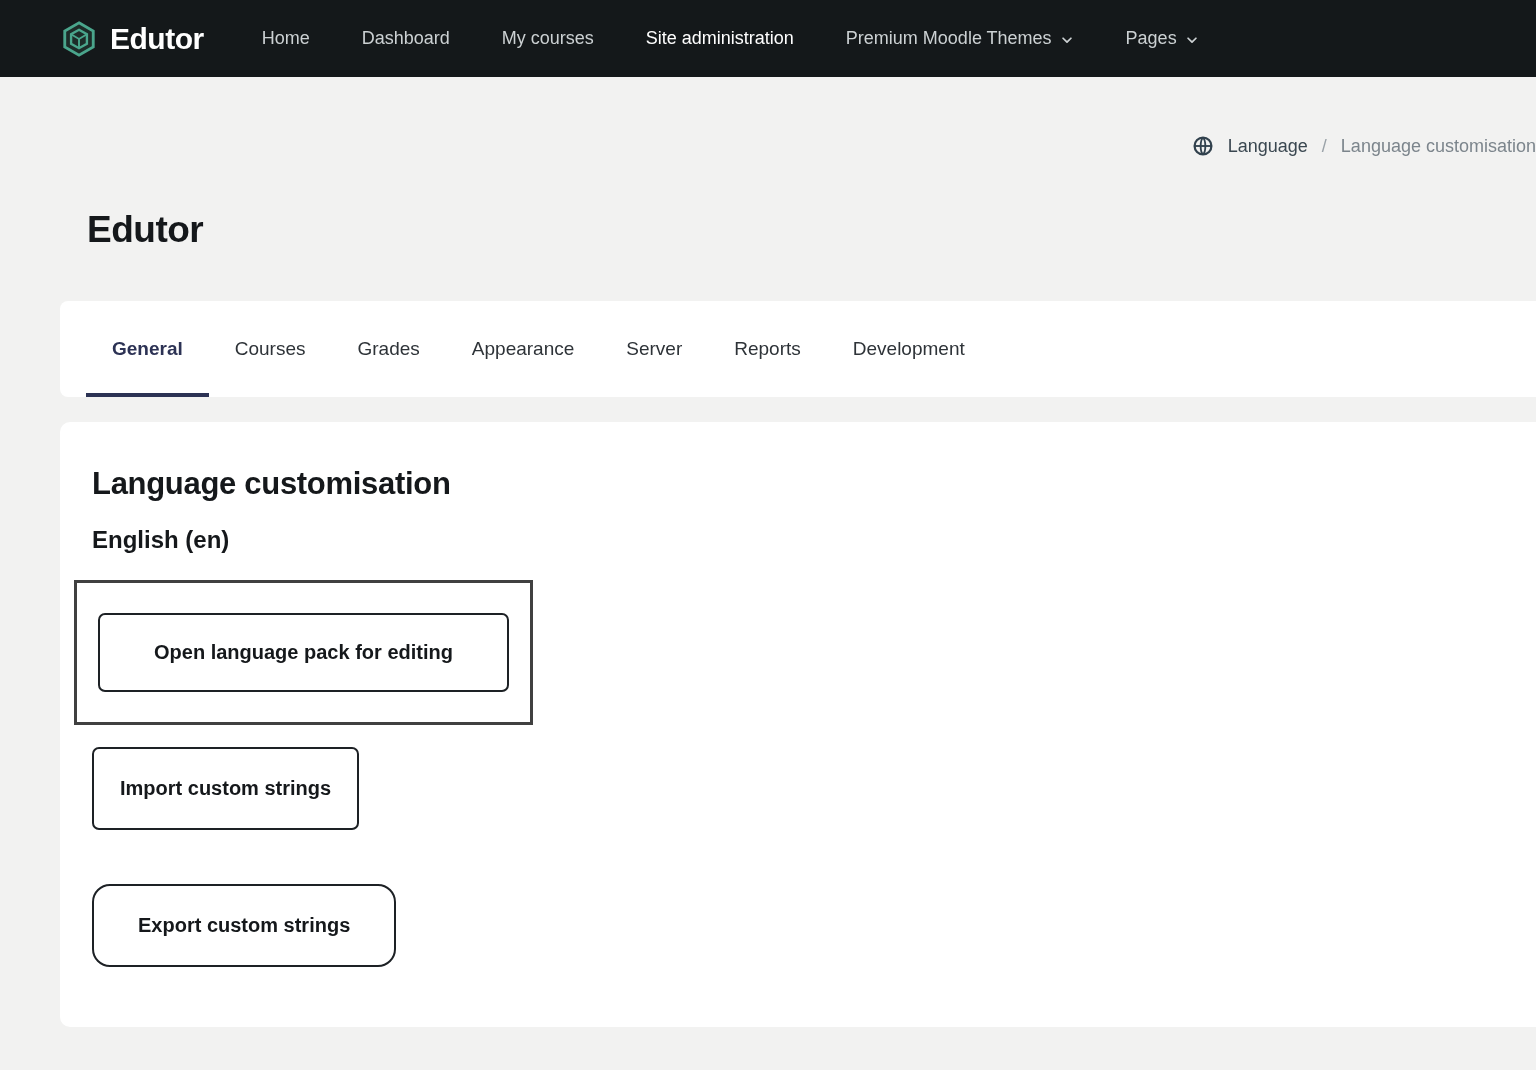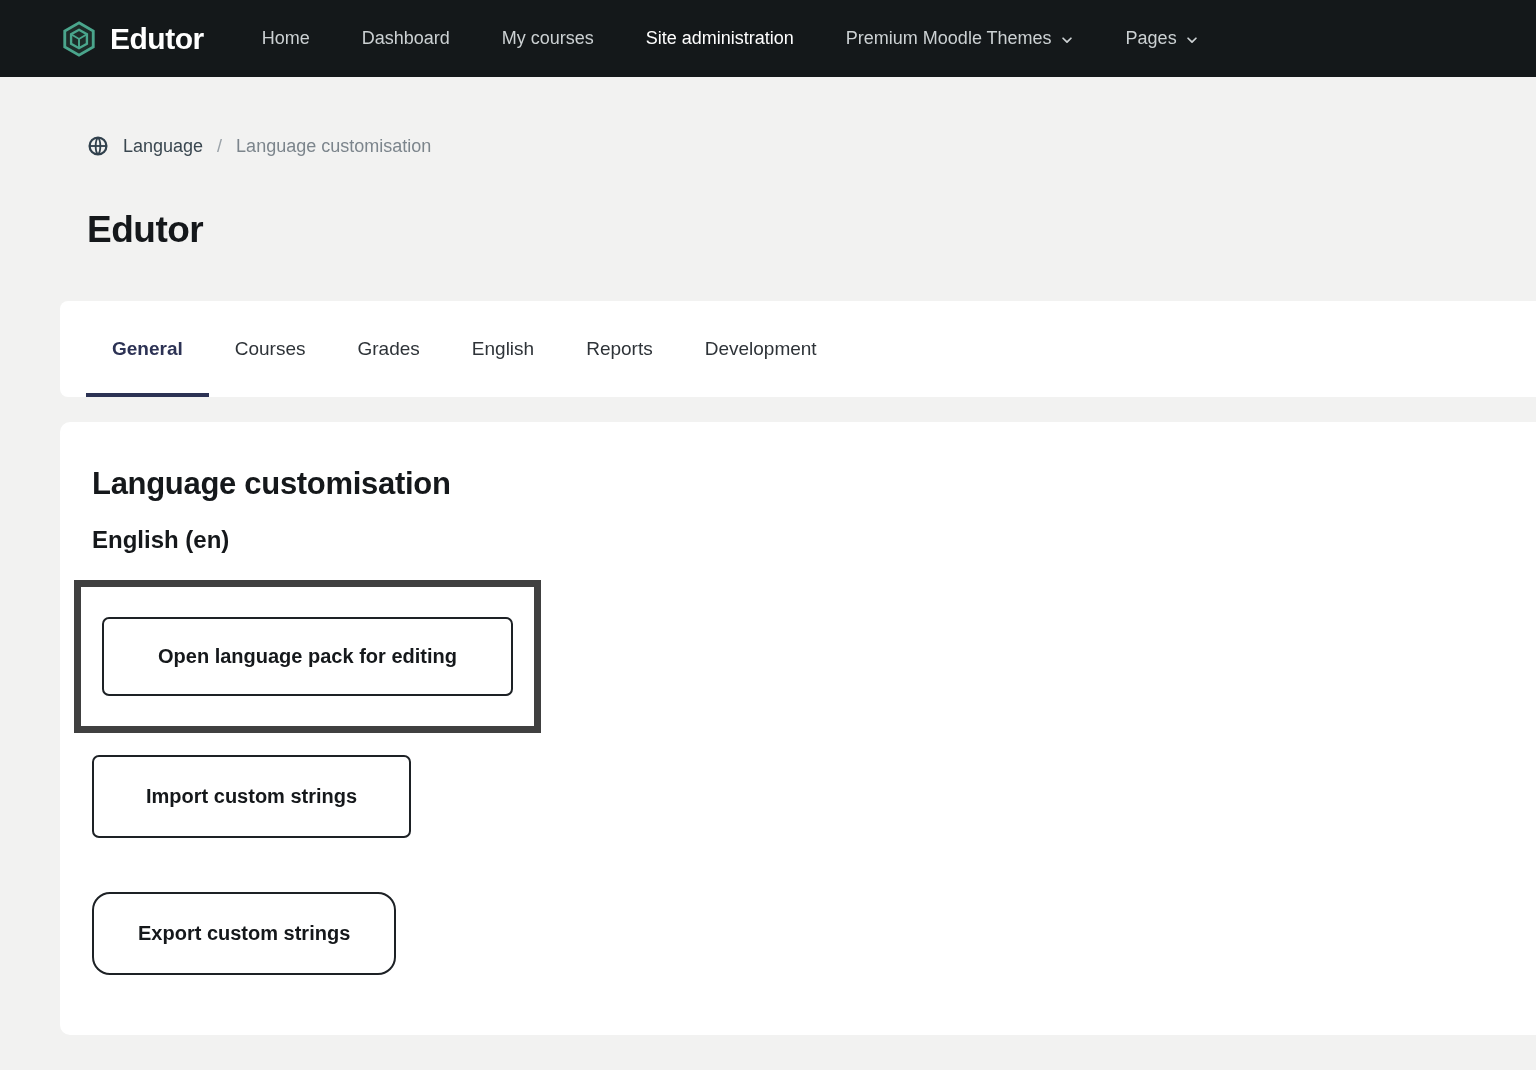--- a/index.html
+++ b/index.html
@@ -51,20 +51,21 @@
   .nav-item.active { color: #ffffff; font-weight: 400; }
   .nav-item .chev { display: flex; align-items: center; margin-top: 2px; }
 
   
   .breadcrumb {
     display: flex;
     align-items: center;
     gap: 14px;
     margin: 58px 0 0 87px;
     font-size: 18px;
+    justify-content: flex-end;
   }
   .breadcrumb .crumb-first { color: #3a4750; }
   .breadcrumb .crumb-sep { color: #9aa2a8; }
   .breadcrumb .crumb-last { color: #7c858c; }
   .breadcrumb .globe { display: flex; align-items: center; }
 
   
   .page-title {
     margin: 52px 0 0 87px;
     font-size: 37px;
@@ -129,27 +130,27 @@
     font-size: 20px;
     font-weight: 700;
     color: #15181b;
     padding: 26px 54px;
     cursor: pointer;
     white-space: nowrap;
   }
 
   .highlight-box {
     display: inline-block;
-    border: 7px solid #404040;
+    border: 3px solid #404040;
     padding: 30px 21px;
     margin: 26px 0 0 -18px;
     background: transparent;
   }
 
-  .btn-import { margin-top: 22px; padding: 28px 52px; }
+  .btn-import { margin-top: 22px; padding: 28px 26px; }
   .btn-export { margin-top: 54px; padding: 28px 44px; border-radius: 18px; }
 </style>
 </head>
 <body>
 
 <header class="navbar">
   <div class="logo">
     <span style="display:flex;">
       <svg width="38" height="38" viewBox="0 0 24 24" fill="none">
         <path d="M12 1.8 L21 7 V17 L12 22.2 L3 17 V7 Z" stroke="#4aa58c" stroke-width="1.8" fill="#1d2b28"></path>
@@ -203,21 +204,22 @@
   <span class="crumb-sep">/</span>
   <span class="crumb-last">Language customisation</span>
 </div>
 
 <h1 class="page-title">Edutor</h1>
 
 <div class="tabstrip">
   <div class="tab active">General</div>
   <div class="tab">Courses</div>
   <div class="tab">Grades</div>
-  <div class="tab">English</div>
+  <div class="tab">Appearance</div>
+  <div class="tab">Server</div>
   <div class="tab">Reports</div>
   <div class="tab">Development</div>
 </div>
 
 <main class="card">
   <h2 class="card-heading">Language customisation</h2>
   <h3 class="card-subheading">English (en)</h3>
 
   <div class="highlight-box">
     <button class="btn">Open language pack for editing</button>

